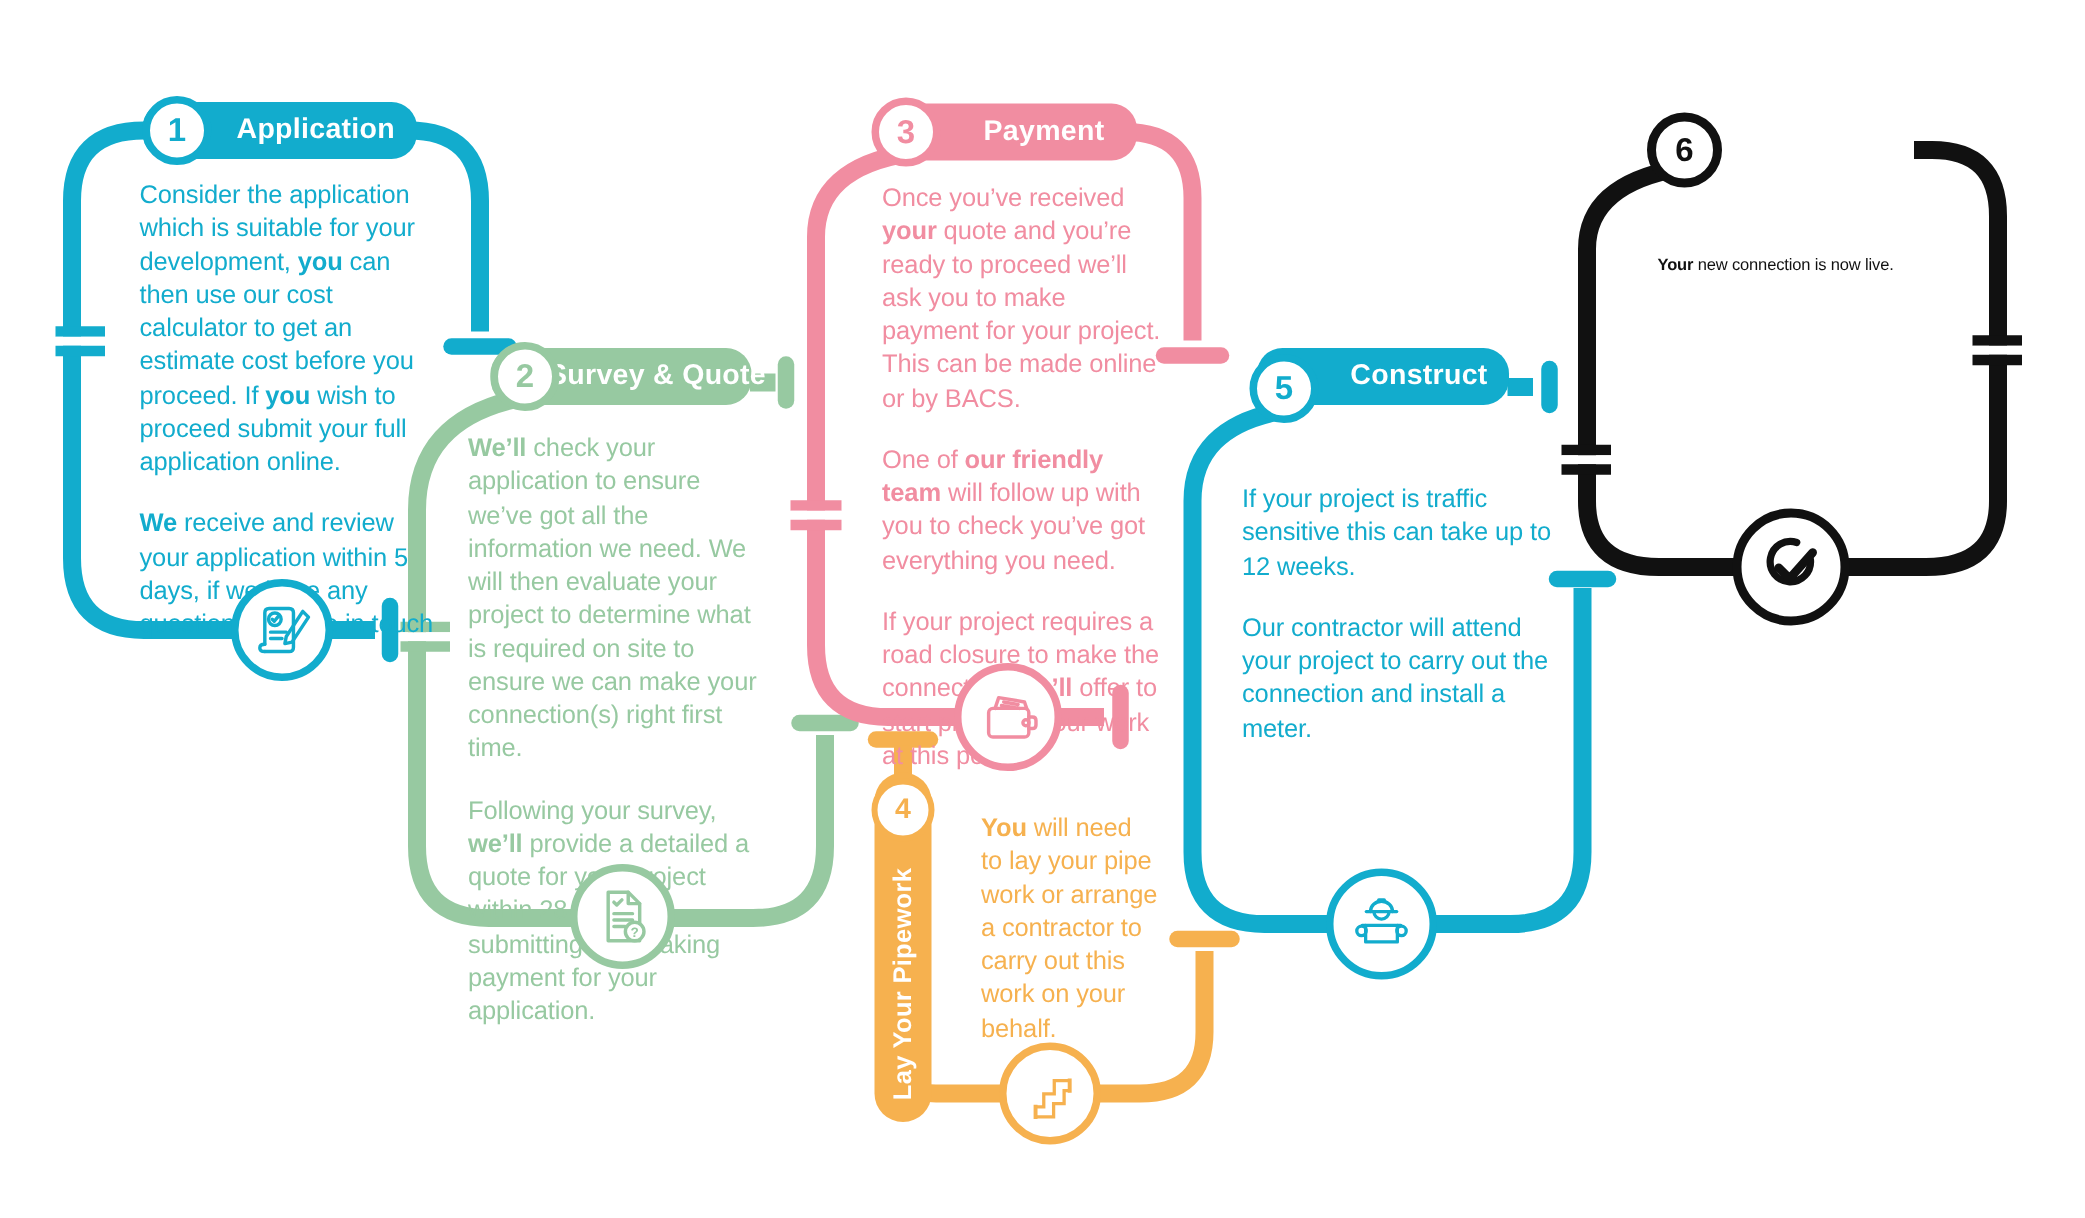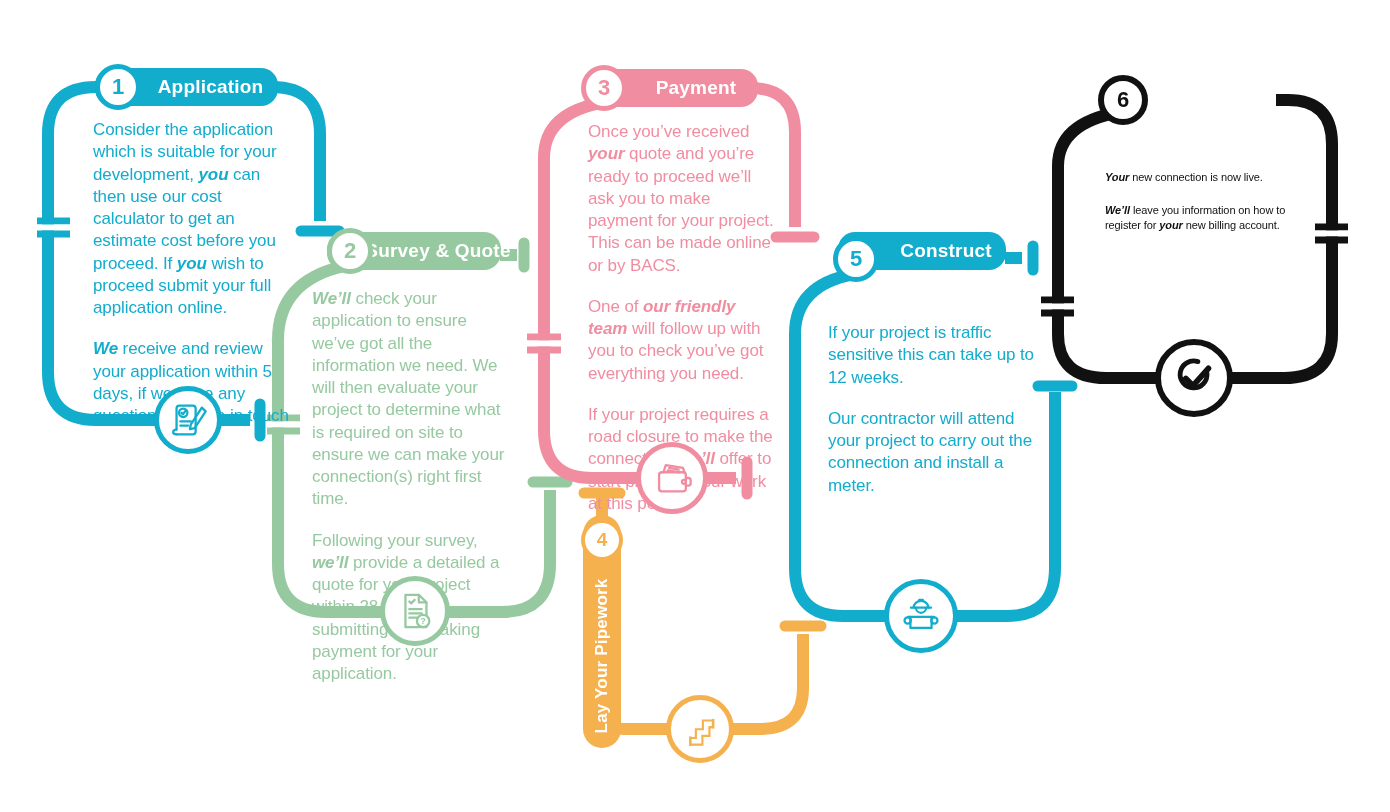--- a/index.html
+++ b/index.html
@@ -23,21 +23,21 @@
     border:5px solid var(--c);color:var(--c);font-size:22px;font-weight:700;
     display:flex;align-items:center;justify-content:center;z-index:3;
   }
   .num.small{width:34px;height:34px;border-width:4px;font-size:19px;}
   .text{
     position:absolute;color:var(--c);font-size:17px;line-height:1.31;
     letter-spacing:-.1px;z-index:2;
   }
   .text p{margin:0 0 19px 0;}
   .text p:last-child{margin-bottom:0;}
-  .text .b{font-weight:700;font-style:italic;}
+  .text .b{font-weight:700;}
   .text.dark{font-size:11px;}
   .iconc{
     position:absolute;border-radius:50%;background:#fff;border:5px solid var(--c);
     color:var(--c);display:flex;align-items:center;justify-content:center;
     box-sizing:border-box;z-index:3;
   }
   .iconc.thick{border-width:6px;}
   .iconc svg{display:block;}
   .vpill{
     position:absolute;left:583px;top:515px;width:38px;height:233px;
@@ -172,20 +172,23 @@
       <path d="M37.5 23 H40 Q42.5 23 42.5 25.5 V28.5 Q42.5 31 40 31 H37.5"></path>
       <circle cx="35.5" cy="27" r="2.1"></circle>
     </svg>
   </div>
 
   <div class="vpill s4"></div>
   <div class="num s4 small" style="left:581px;top:519px">
     <span>4</span>
   </div>
   <div class="vlabel s4">Lay Your Pipework</div>
+  <div class="text s4" style="left:654px;top:541px;width:118px">
+      <p><span class="b">You</span><span> will need to lay  your pipe work or  arrange a contractor to carry out this work on your behalf.</span></p>
+    </div>
   <div class="iconc s4" style="left:666px;top:695px;width:68px;height:68px">
     <svg width="42" height="42" viewBox="0 0 48 48" fill="none" stroke-linejoin="miter">
       <path d="M13 38 H23 V28 H31 V18 H39" stroke="currentColor" stroke-width="10" fill="none"></path>
       <path d="M13 38 H23 V28 H31 V18 H39" stroke="#ffffff" stroke-width="5" fill="none"></path>
       <path d="M13 32.5 V43.5" stroke="currentColor" stroke-width="3"></path>
       <path d="M39 12.5 V23.5" stroke="currentColor" stroke-width="3"></path>
     </svg>
   </div>
 
   <div class="pill s5" style="left:838px;top:232px;width:168px">
@@ -209,21 +212,20 @@
       <circle cx="10.5" cy="30" r="3.4"></circle>
       <circle cx="39.5" cy="30" r="3.4"></circle>
     </svg>
   </div>
 
   <div class="num s6" style="left:1098px;top:75px;width:38px;height:38px;border-width:6px">
     <span>6</span>
   </div>
   <div class="text s6 dark" style="left:1105px;top:170px;width:212px">
       <p><span class="b">Your</span><span> new connection is now live.</span></p>
-      <p><span class="b">We’ll</span><span> leave you information on how to register for </span><span class="b">your</span><span> new billing account.</span></p>
     </div>
   <div class="iconc s6 thick" style="left:1155px;top:339px;width:78px;height:78px">
     <svg width="50" height="50" viewBox="0 0 52 52" fill="none" stroke="currentColor" stroke-linecap="round" stroke-linejoin="round">
       <path d="M39.5 21 a14 14 0 1 1 -9.5 -12" stroke-width="5"></path>
       <path d="M17.5 26.5 l7.5 7.5 L41 16" stroke-width="6"></path>
     </svg>
   </div>
 
 </div>
 

